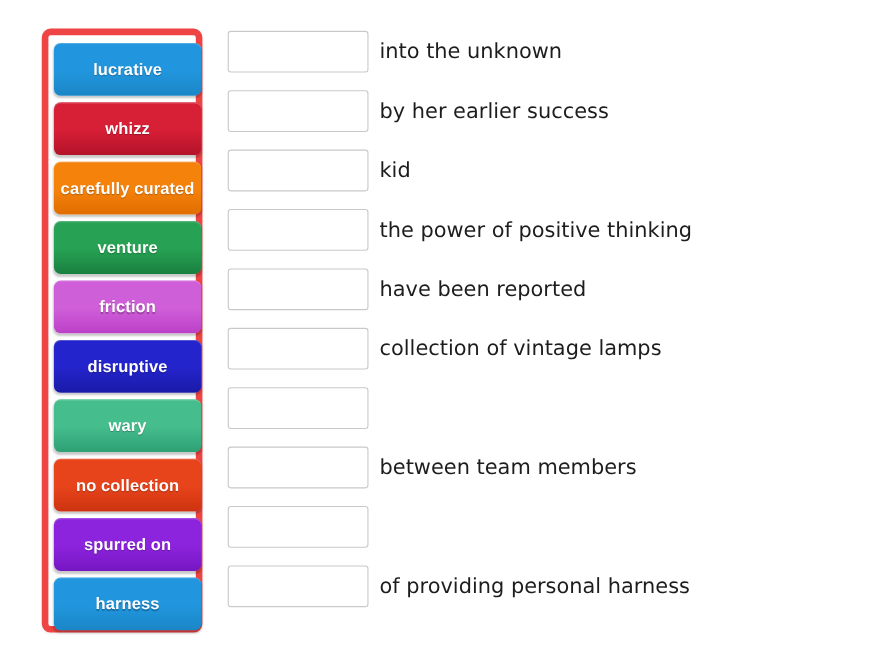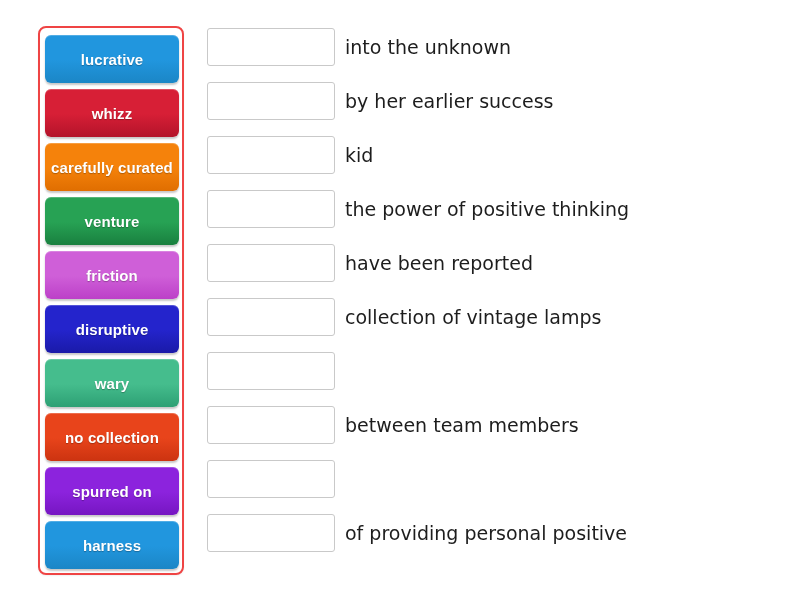--- a/index.html
+++ b/index.html
@@ -23,21 +23,21 @@
 
   
   .tile-tray {
     position: absolute;
     left: 38px;
     top: 26px;
     width: 146px;
     height: 549px;
     box-sizing: border-box;
     background: #ffffff;
-    border: 2px solid #ef4444;
+    border: 6px solid #ef4444;
     border-radius: 8px;
     box-shadow: 0 1px 2px rgba(0,0,0,0.06);
     padding: 7px 5px;
   }
 
   .tile {
     position: relative;
     box-sizing: border-box;
     width: 134px;
     height: 48px;
@@ -169,17 +169,17 @@
     </div>
     <div class="row">
       <div class="dropzone"></div>
       <div class="prompt">between team members</div>
     </div>
     <div class="row">
       <div class="dropzone"></div>
     </div>
     <div class="row">
       <div class="dropzone"></div>
-      <div class="prompt">of providing personal positive</div>
+      <div class="prompt">of providing personal harness</div>
     </div>
   </div>
 
 </div>
 
 </body></html>

